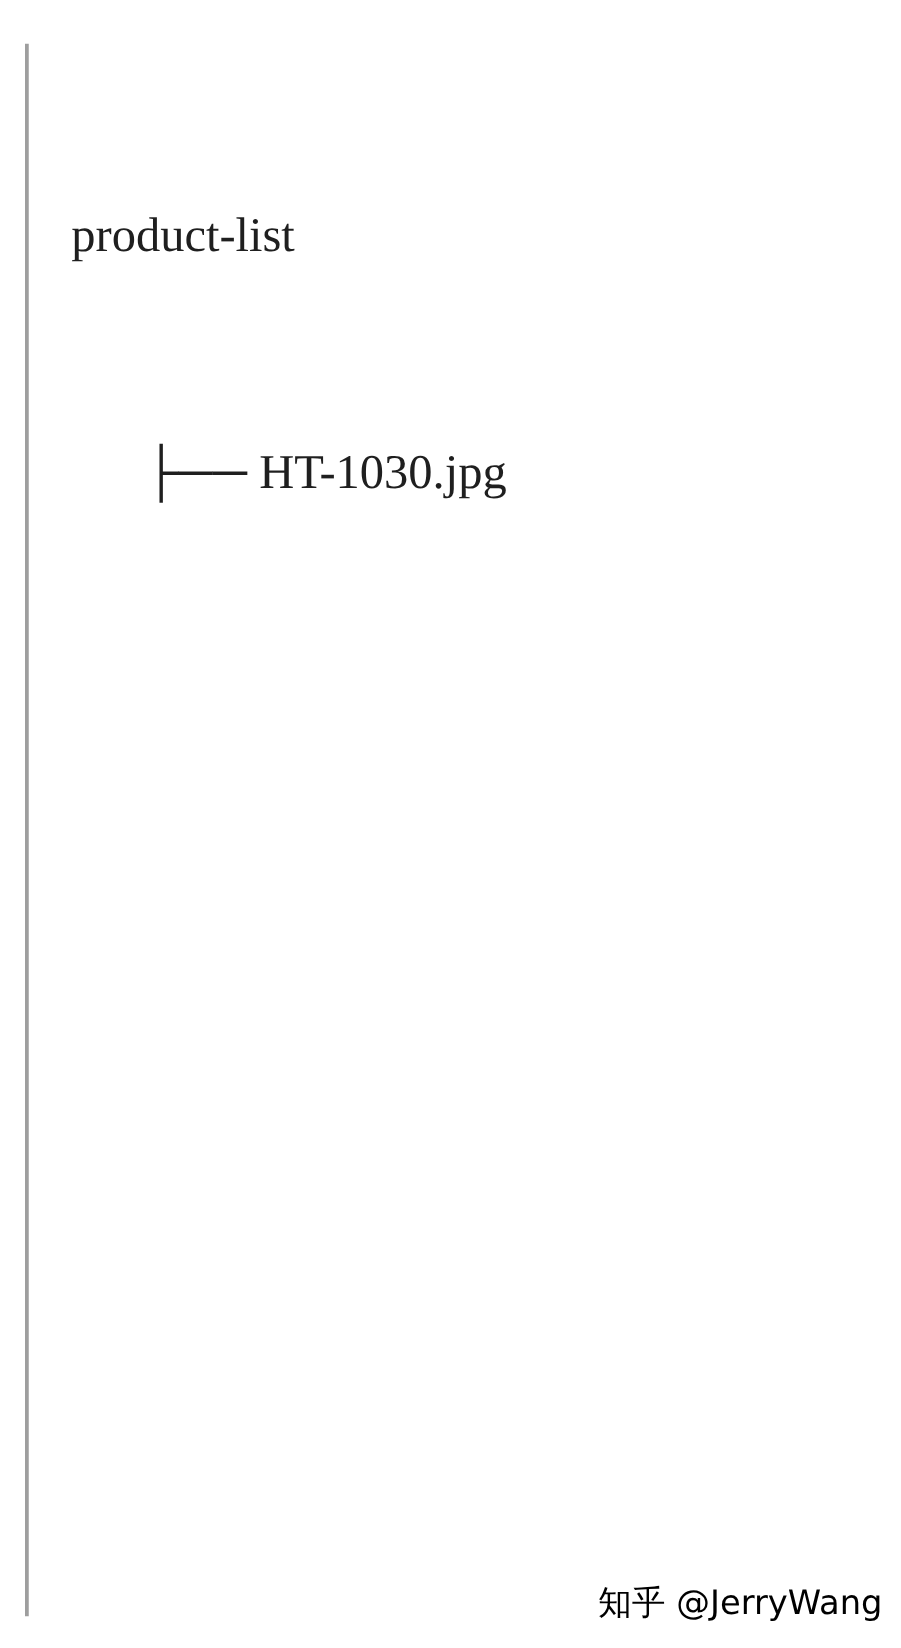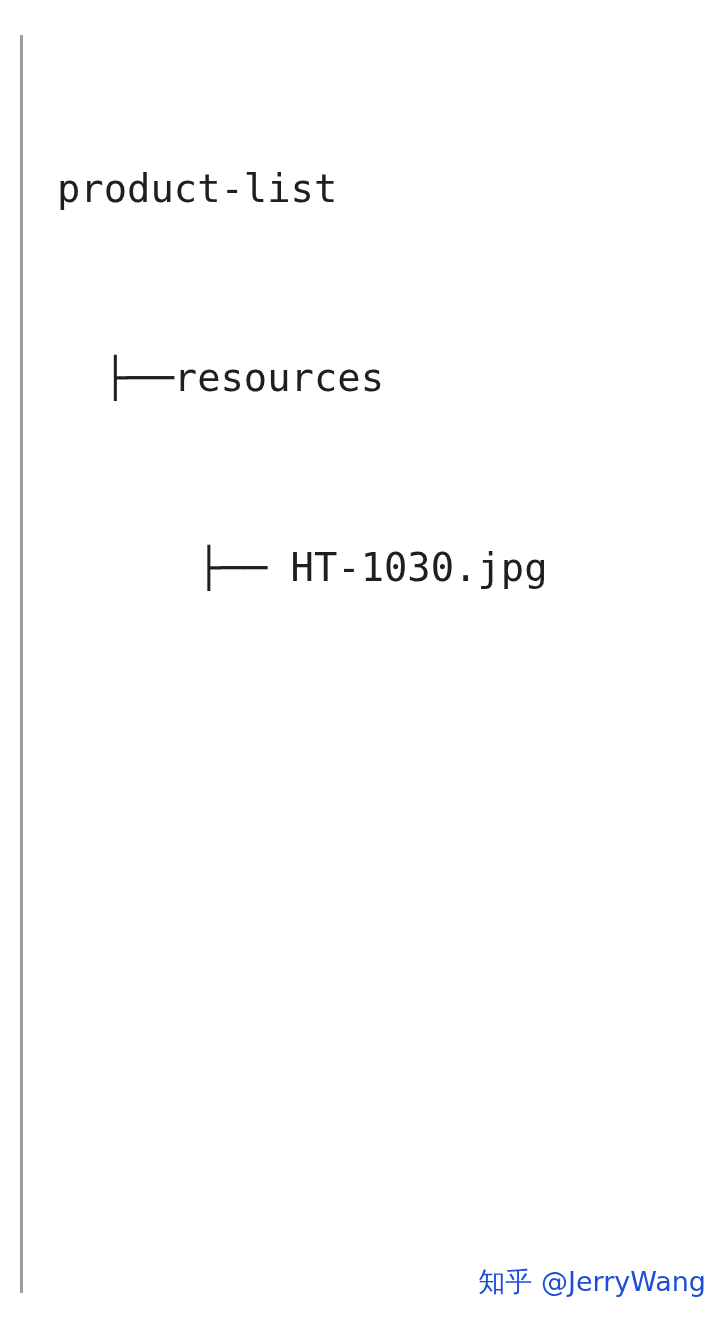--- a/index.html
+++ b/index.html
@@ -29,39 +29,39 @@
     font-family: "DejaVu Sans Mono", "Liberation Mono", monospace;
     font-size: 38.8px;
     line-height: 63.3px;
     color: #1f1f1f;
     white-space: pre;
     letter-spacing: 0;
   }
   .tree-line {
     height: 63.3px;
     white-space: pre;
+    font-family: Liberation Serif, serif;
   }
   .watermark {
     position: absolute;
     right: 15px;
     bottom: 18px;
     font-family: "DejaVu Sans", "Liberation Sans", sans-serif;
     font-size: 27px;
-    color: #1d4ed8;
+    color: #000000;
     white-space: pre;
   }
 </style>
 </head>
 <body>
 
 <div class="left-rule"></div>
 
 <div class="file-tree">
   <div class="tree-line">product-list</div>
-  <div class="tree-line">  ├──resources</div>
   <div class="tree-line">      ├── HT-1030.jpg</div>
   
   
   
   
   
   
   
   
   

